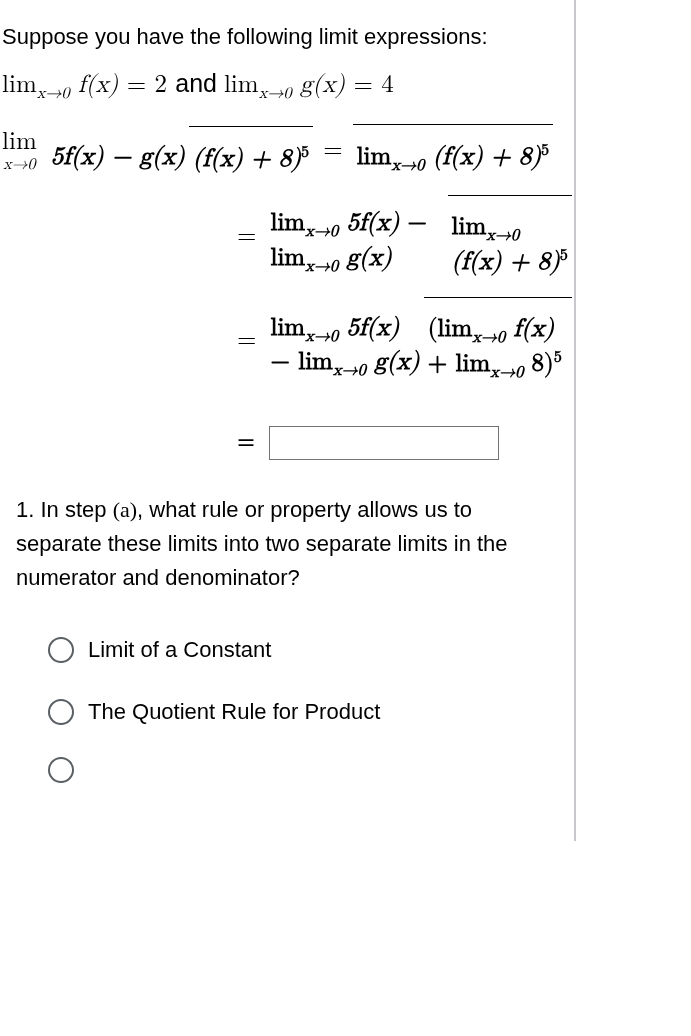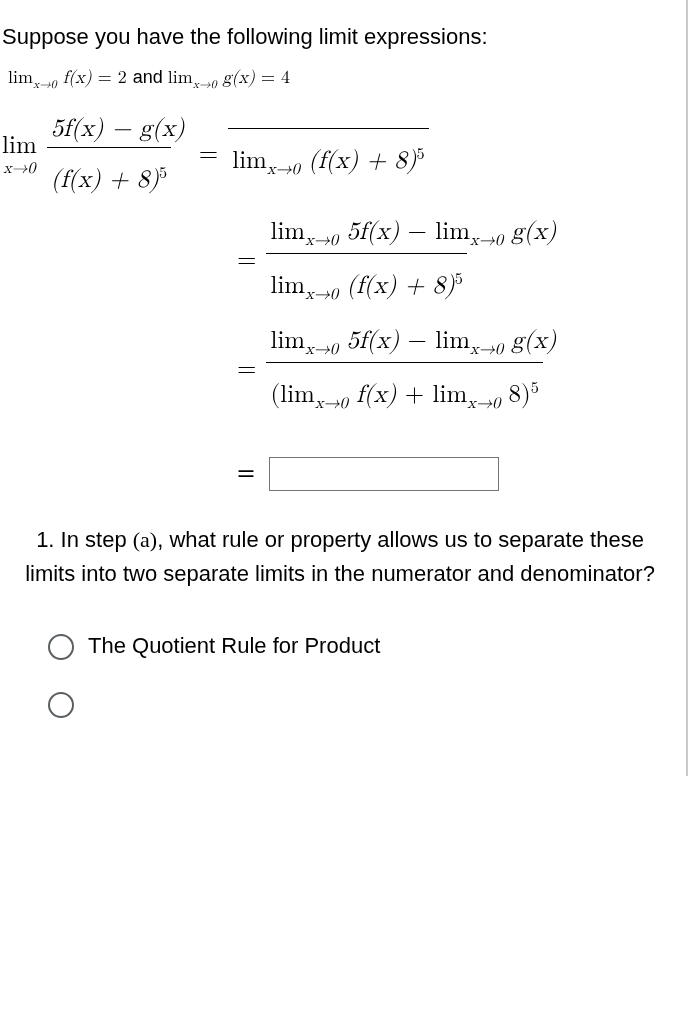--- a/index.html
+++ b/index.html
@@ -4,57 +4,57 @@
 <style>
   body {
     margin: 0;
     padding: 0;
     font-family: Arial, Helvetica, sans-serif;
     background: #fff;
     color: #000;
     width: 691px;
   }
   .content-area {
-    width: 688px;
+    width: 576px;
     border-right: 2px solid #c7c9cc;
     padding: 20px 2px 30px 2px;
     box-sizing: border-box;
     font-size: 22px;
     line-height: 1.55;
   }
   .intro { margin-bottom: 10px; }
   .math-line {
     font-family: "Cambria Math", "Latin Modern Math", "STIX Two Math", serif;
-    font-size: 18px;
+    font-size: 25px;
     white-space: nowrap;
-    margin: 8px 6px;
+    margin: 8px 0;
   }
   .big-eq-row {
     display: flex;
     align-items: center;
     gap: 10px;
     margin: 18px 0;
     font-family: "Cambria Math", "Latin Modern Math", "STIX Two Math", serif;
     font-size: 25px;
   }
   .lim-block {
     display: inline-flex;
     flex-direction: column;
     align-items: center;
     line-height: 1;
     vertical-align: middle;
   }
   .lim-block .top { font-size: 25px; }
   .lim-block .bot { font-size: 16px; margin-top: 2px; }
   .frac {
     display: inline-flex;
-    flex-direction: column;
-    align-items: flex-start;
+    align-items: flex-end;
     vertical-align: middle;
     line-height: 1.25;
+    font-weight: bold;
   }
   .frac .num { padding: 1px 4px 3px; }
   .frac .den { border-top: 1.4px solid #000; padding: 15px 4px 1px; }
   .sup { font-size: 0.65em; vertical-align: super; }
   .sub { font-size: 0.65em; vertical-align: sub; }
   .eq-indented {
     padding-left: 235px;
   }
   .answer-row {
     display: flex;
@@ -69,21 +69,20 @@
     border: 1.6px solid #6e7478;
     height: 34px;
     width: 230px;
     font-size: 20px;
     padding: 2px 6px;
     box-sizing: border-box;
   }
   .question {
     padding: 0 20px 0 14px;
     margin: 10px 0 38px;
-    text-align: center;
   }
   .options { padding-left: 46px; }
   .opt-row {
     display: flex;
     align-items: center;
     gap: 14px;
     margin: 28px 0;
     cursor: pointer;
   }
   .radio {
@@ -168,20 +167,24 @@
     <input class="answer-input" type="text" value="" style="">
   </div>
 
   <div class="question">
     <span>1. In step </span><span style="font-family:'Cambria Math',serif;">(a)</span><span>, what rule or property allows us to separate these limits into two separate limits in the numerator and denominator?</span>
   </div>
 
   <div class="options">
     <div class="opt-row">
       <span class="radio"></span>
+      <span class="opt-label">Limit of a Constant</span>
+    </div>
+    <div class="opt-row">
+      <span class="radio"></span>
       <span class="opt-label">The Quotient Rule for Product</span>
     </div>
     <div class="opt-row">
       <span class="radio"></span>
     </div>
   </div>
 
 </div>
 
 </body></html>

